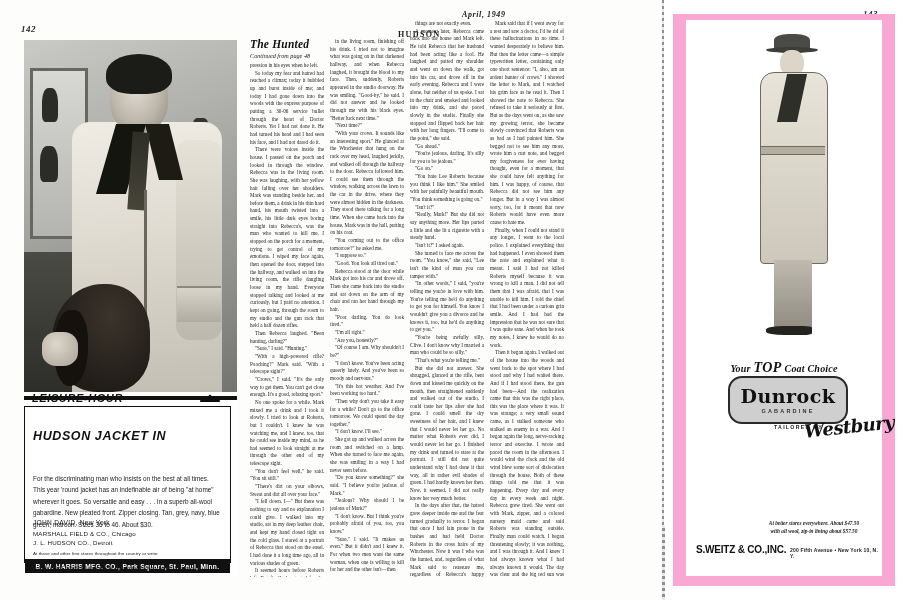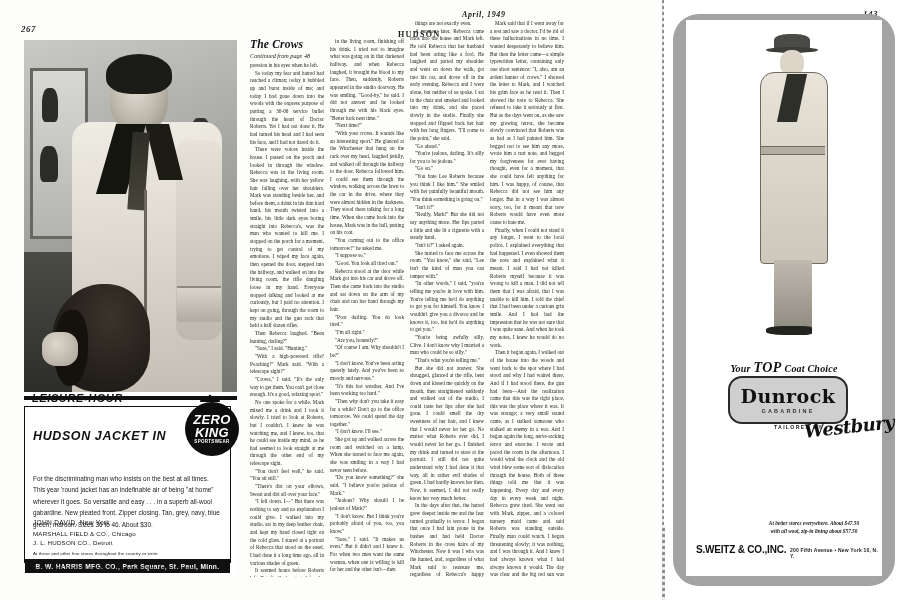--- a/index.html
+++ b/index.html
@@ -248,22 +248,21 @@
     left: 664px; top: 0; width: 242px; height: 526px;
     background: #ffffff;
   }
   .gutter {
     position: absolute; left: 662px; top: 0; width: 3px; height: 600px;
     background: repeating-linear-gradient(180deg,#8f8f8f 0 3px,#e9e9e9 3px 6px);
   }
   .yellow-ad {
     position: absolute; left: 9px; top: 14px;
     width: 222px; height: 572px;
-    background: #a3a3a3;
-    border-radius: 26px;
+    background: #f9a8d4;
   }
   .yellow-inner {
     position: absolute; left: 13px; top: 6px;
     width: 196px; height: 556px;
     background: #ffffff;
   }
   .ya-figure {
     position: absolute; left: 52px; top: 4px; width: 108px; height: 320px;
   }
   .ya-hat {
@@ -363,21 +362,21 @@
     font-weight: bold; font-size: 5px; letter-spacing: .2px; color: #1c1c1c;
   }
 </style>
 </head>
 <body>
 
 <div class="spread">
 
   <div class="page-left">
 
-    <div class="folio folio-left">267</div>
+    <div class="folio folio-left">142</div>
     <div class="running-head rh-esquire">HUDSON</div>
 
     <div class="photo-block">
       <div class="ph-bg"></div>
       <div class="ph-frame"></div>
       <div class="ph-fig ph-f1"></div>
       <div class="ph-fig ph-f2"></div>
       <div class="ph-wallR1"></div>
       <div class="ph-wallR2"></div>
       <div class="ph-wallR3"></div>
@@ -396,43 +395,38 @@
       <div class="ph-dogear"></div>
       <div class="ph-hand"></div>
     </div>
 
     <div class="ad-left">
       <div class="ad-rule-top"></div>
 
       <svg class="zk-crown" viewBox="0 0 22 9">
         <path d="M1 8 L2 2 L6 5 L11 0.5 L16 5 L20 2 L21 8 Z" fill="#0d0d0d"></path>
       </svg>
-      <div class="zk-badge">
-        <div class="zk1">ZERO</div>
-        <div class="zk2">KING</div>
-        <div class="zk3">SPORTSWEAR</div>
-      </div>
 
       <div class="ad-head1">LEISURE-HOUR</div>
 
       <div class="ad-left-inner">
         <div class="ad-head2">HUDSON JACKET IN</div>
         <div class="ad-body">For the discriminating man who insists on the best at all times. This year 'round jacket has an indefinable air of being "at home" wherever it goes. So versatile and easy . . . in a superb all-wool gabardine. New pleated front. Zipper closing. Tan, grey, navy, blue green, maroon. Sizes 36 to 46. About $30.</div>
         <div class="ad-stores">
           <div class="s1">JOHN DAVID, New York</div>
           <div class="s2" style="white-space:pre-line">MARSHALL FIELD &amp; CO., Chicago
 J. L. HUDSON CO., Detroit</div>
           <div class="s3">At these and other fine stores throughout the country or write:</div>
         </div>
         <div class="ad-bar">B. W. HARRIS MFG. CO., Park Square, St. Paul, Minn.</div>
       </div>
       <div class="ad-foot">Write for FREE BOOKLET of Zero King Sportswear for men, women and boys.</div>
     </div>
 
-    <div class="story-title" style="left:250px; top:38px;">The Crows</div>
+    <div class="story-title" style="left:250px; top:38px;">The Hunted</div>
     <div class="story-cont" style="left:250px; top:52px;">Continued from page 48</div>
 
     <div class="col" style="left:250px; top:62px; height:515px;">
         <p class="noind">pression in his eyes when he left.</p>
         <p>So today my fear and hatred had reached a climax; today it bubbled up and burst inside of me; and today I had gone down into the woods with the express purpose of putting a 30-06 service bullet through the heart of Doctor Roberts. Yet I had not done it. He had turned his head and I had seen his face, and I had not dared do it.</p>
         <p>There were voices inside the house. I passed on the porch and looked in through the window. Rebecca was in the living room. She was laughing, with her yellow hair falling over her shoulders. Mark was standing beside her, and before them, a drink in his thin hard hand, his mouth twisted into a smile, his little dark eyes boring straight into Rebecca's, was the man who wanted to kill me. I stopped on the porch for a moment, trying to get control of my emotions. I wiped my face again, then opened the door, stepped into the hallway, and walked on into the living room, the rifle dangling loose in my hand. Everyone stopped talking and looked at me curiously, but I paid no attention. I kept on going, through the room to my studio and the gun rack that held a half dozen rifles.</p>
         <p>Then Rebecca laughed. "Been hunting, darling?"</p>
         <p>"Sure," I said. "Hunting."</p>
         <p>"With a high-powered rifle? Poaching?" Mark said. "With a telescope sight?"</p>
         <p>"Crows," I said. "It's the only way to get them. You can't get close enough. It's a good, relaxing sport."</p>

